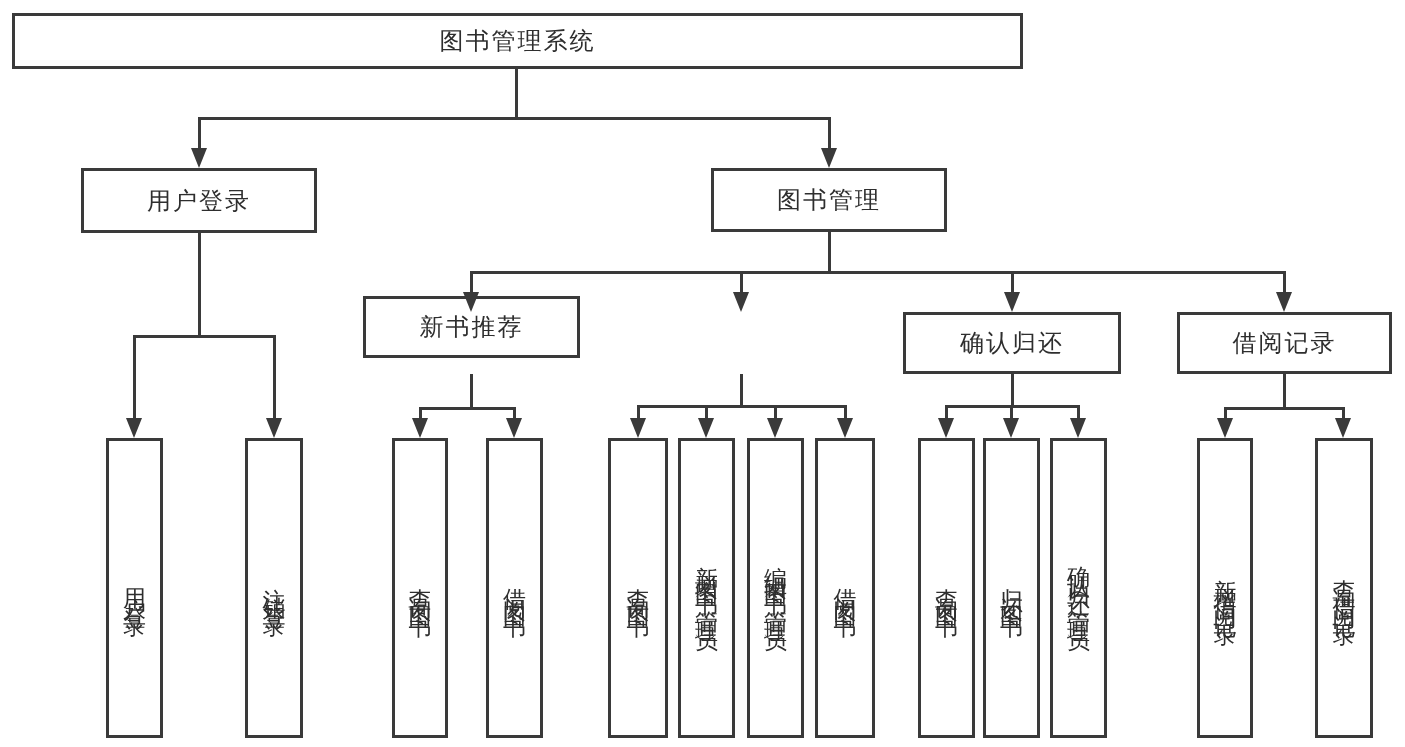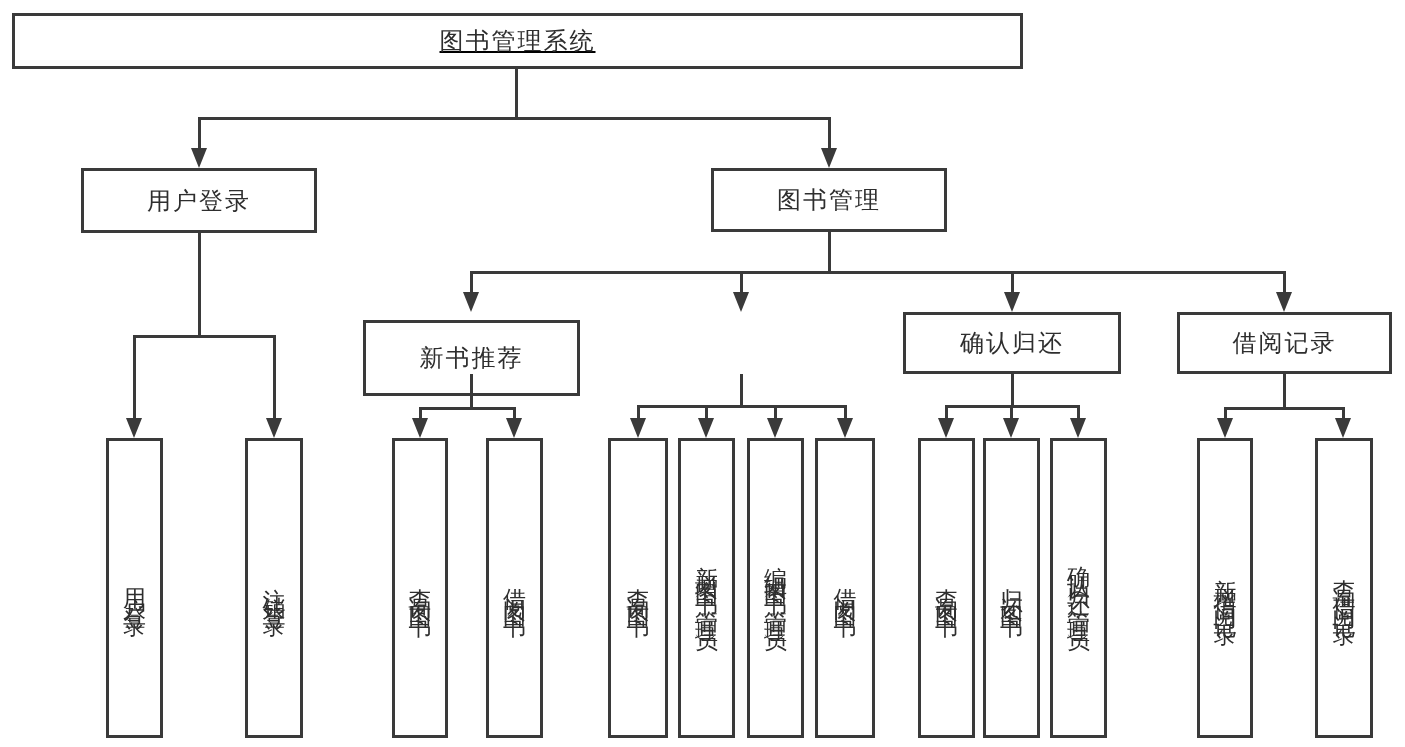--- a/index.html
+++ b/index.html
@@ -50,33 +50,33 @@
     letter-spacing:0.5px;
     white-space:nowrap;
     z-index:5;
   }
 </style>
 </head>
 <body>
 
 <div class="canvas">
 
-  <div class="box h" style="left:12px;top:13px;width:1011px;height:56px;text-decoration:underline;">
+  <div class="box h" style="left:12px;top:13px;width:1011px;height:56px;">
     <span>图书管理系统</span>
   </div>
 
   <div class="box h" style="left:81px;top:168px;width:236px;height:65px;">
     <span>用户登录</span>
   </div>
 
   <div class="box h" style="left:711px;top:168px;width:236px;height:64px;">
     <span>图书管理</span>
   </div>
 
-  <div class="box h" style="left:363px;top:320px;width:217px;height:76px;text-align:center;">
+  <div class="box h" style="left:363px;top:296px;width:217px;height:62px;text-align:center;">
     <span>新书推荐</span>
   </div>
 
 
   <div class="box h" style="left:903px;top:312px;width:218px;height:62px;">
     <span>确认归还</span>
   </div>
 
   <div class="box h" style="left:1177px;top:312px;width:215px;height:62px;">
     <span>借阅记录</span>

